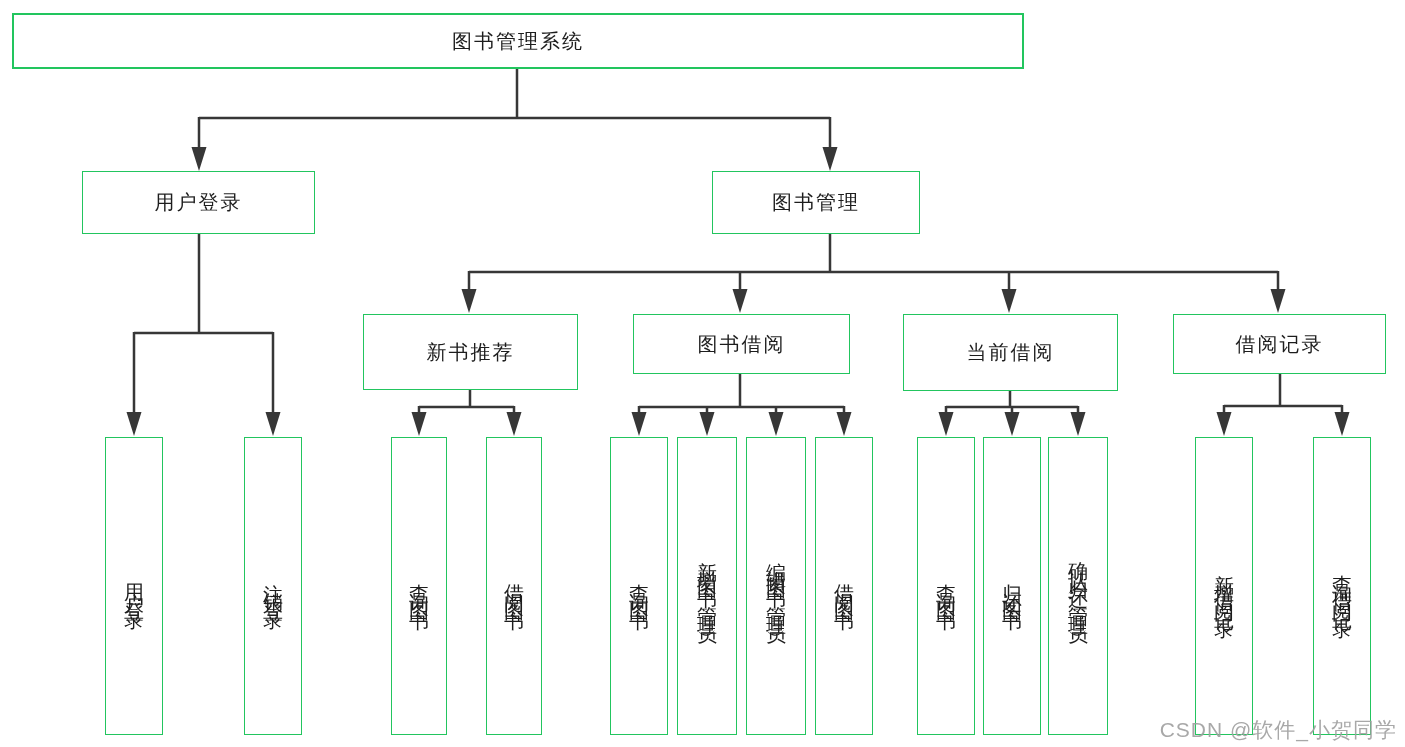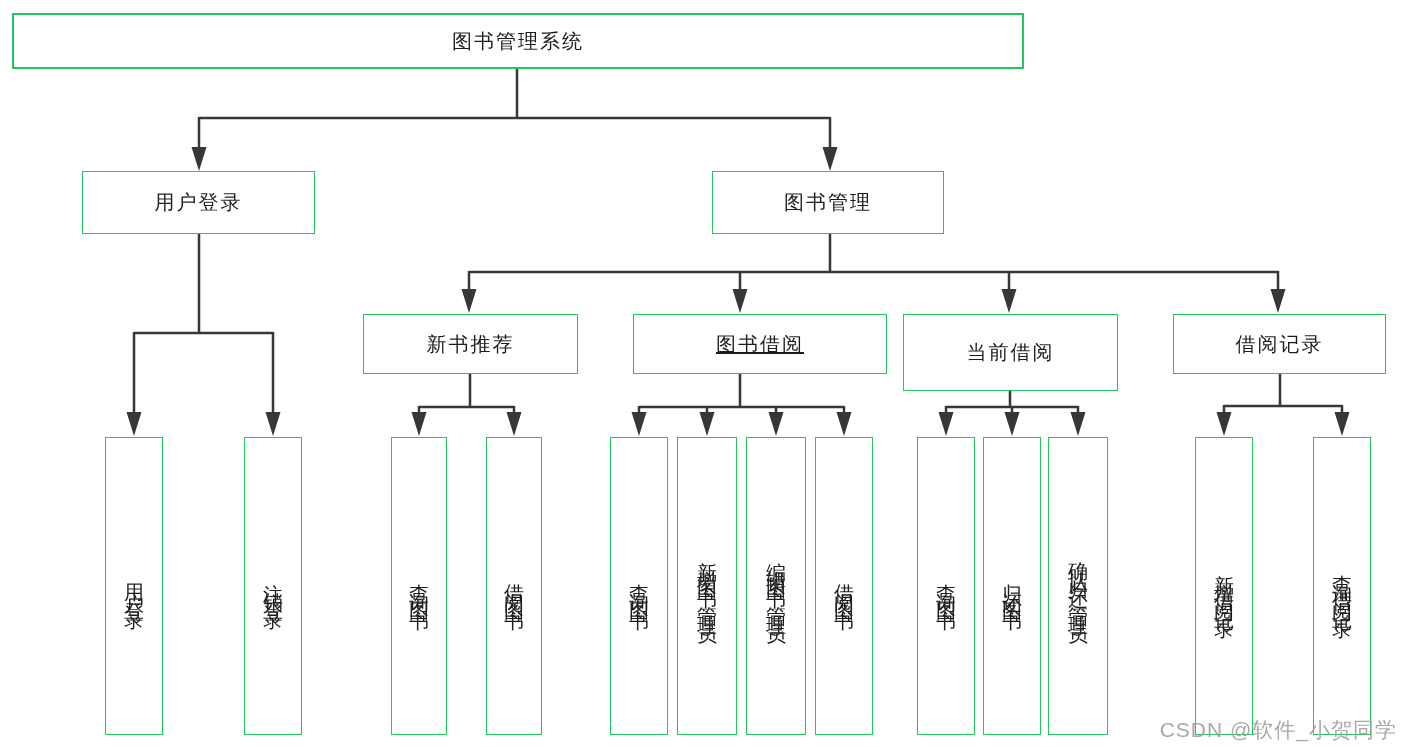--- a/index.html
+++ b/index.html
@@ -21,24 +21,24 @@
   }
   .h-label { font-size:20px; letter-spacing:2px; white-space:nowrap; }
   .v-label {
     writing-mode:vertical-rl; text-orientation:mixed;
     font-size:20px; letter-spacing:9px; line-height:1.15; white-space:nowrap;
   }
 
   
   #n-system        { left:12px;   top:13px;  width:1012px; height:56px; border-width:2.5px; }
   #n-user-login    { left:82px;   top:171px; width:233px;  height:63px; }
-  #n-book-mgmt     { left:712px;  top:171px; width:232px;  height:63px; }
+  #n-book-mgmt     { left:712px;  top:171px; width:208px;  height:63px; }
 
-  #n-new-book-rec    { left:363px;  top:314px; width:215px; height:60px;text-align:center; }
-  #n-book-borrow     { left:633px;  top:314px; width:254px; height:60px;text-decoration:underline; }
+  #n-new-book-rec    { left:363px;  top:314px; width:215px; height:76px;text-align:center; }
+  #n-book-borrow     { left:633px;  top:314px; width:217px; height:60px; }
   #n-current-borrow  { left:903px;  top:314px; width:215px; height:77px; }
   #n-borrow-records  { left:1173px; top:314px; width:213px; height:60px; }
 
   .leaf { top:437px; height:298px; }
   #l-user-login  { left:105px;  width:58px; }
   #l-logout      { left:244px;  width:58px; }
   #l-nb-query    { left:391px;  width:56px; }
   #l-nb-borrow   { left:486px;  width:56px; }
   #l-bb-query    { left:610px;  width:58px; }
   #l-bb-add      { left:677px;  width:60px; }

